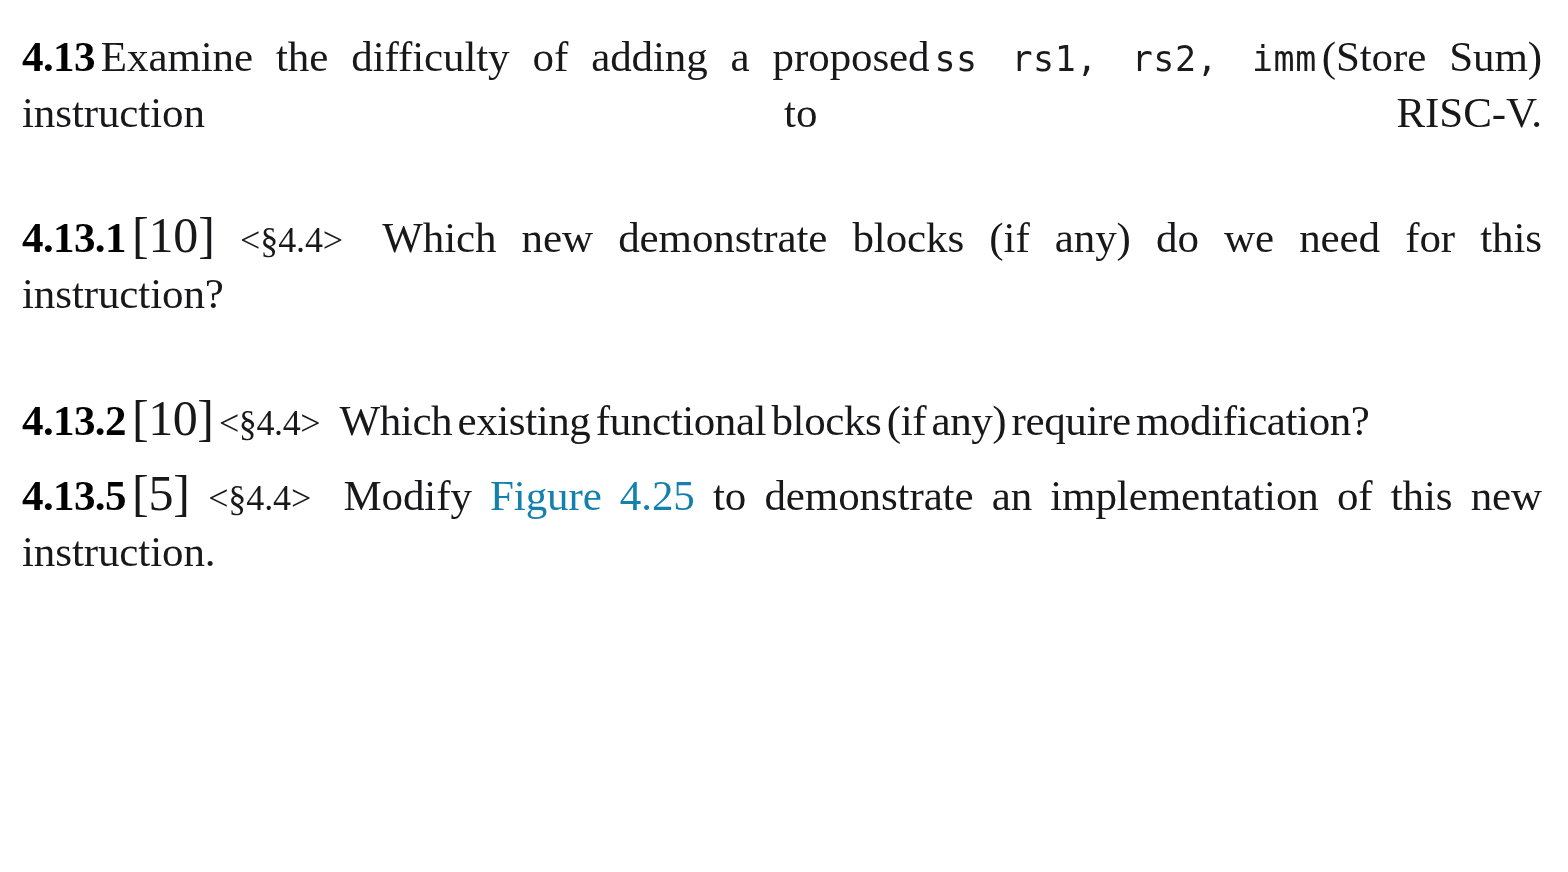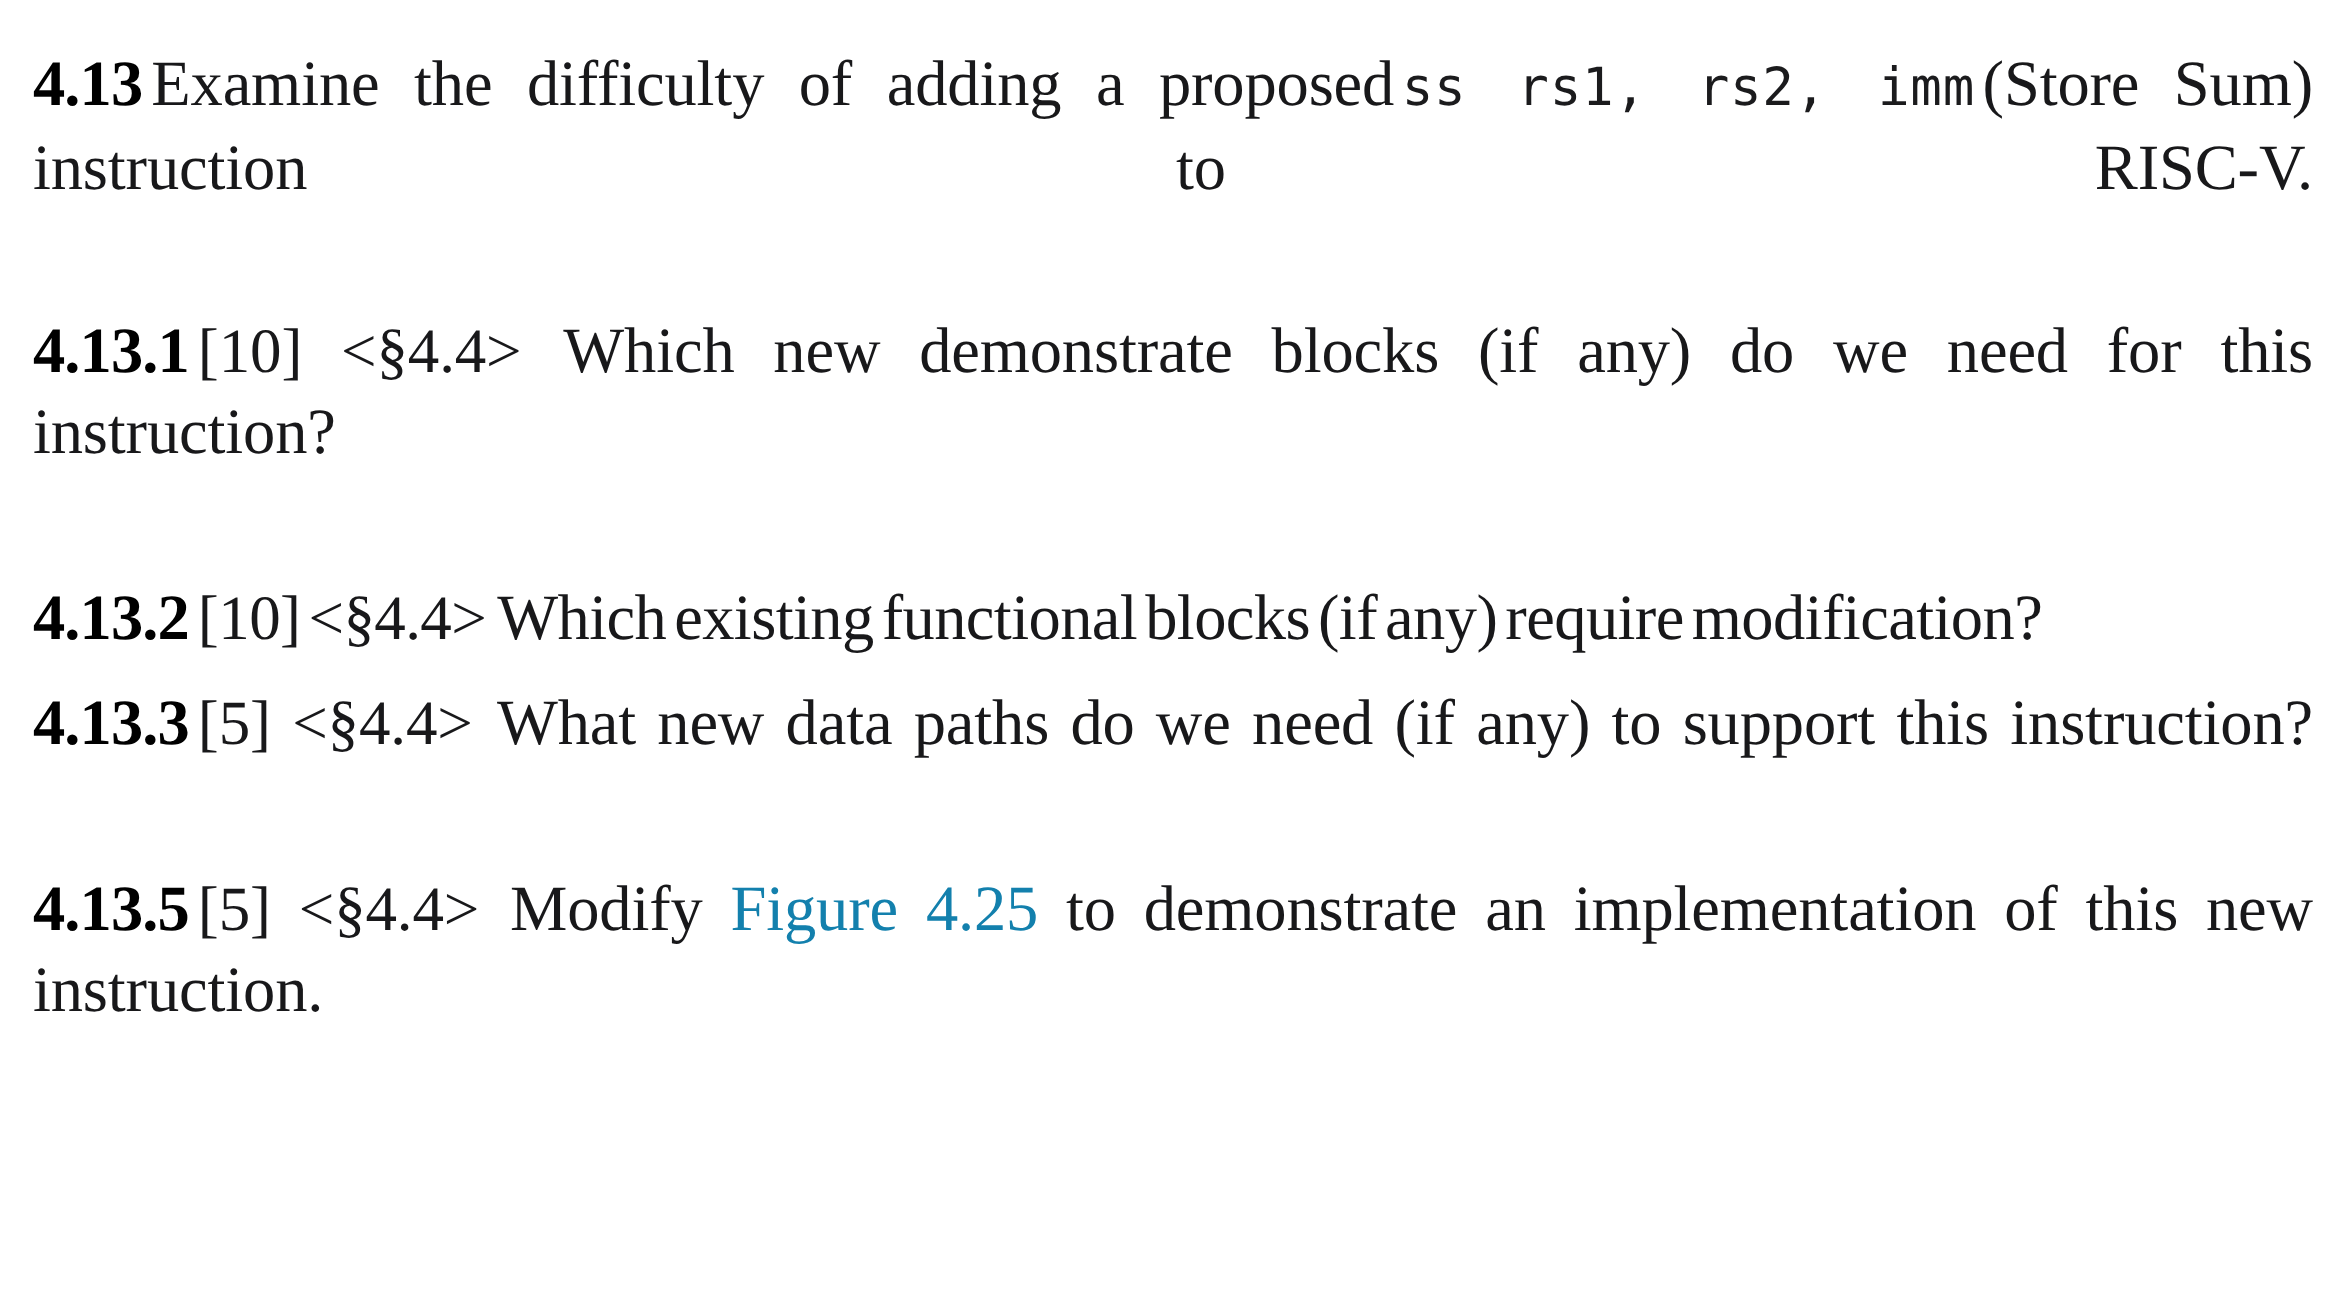--- a/index.html
+++ b/index.html
@@ -48,26 +48,26 @@
 
   .num {
     font-weight: bold;
     font-size: 43px;
     letter-spacing: -0.6px;
     color: #000000;
     margin-right: 6px;
   }
 
   .points {
-    font-size: 42px;
+    font-size: 50px;
   }
 
   .section-ref {
-    font-size: 42px;
-    margin-right: 2px;
+    font-size: 36px;
+    margin-right: 14px;
   }
 
   .code-inline {
     font-family: "DejaVu Sans Mono", "Liberation Mono", monospace;
     font-size: 35px;
     letter-spacing: 0.5px;
     color: #1b1b1d;
     white-space: pre;
     padding: 0 5px;
   }
@@ -99,22 +99,19 @@
 
 
   <div class="exercise-block">
     <p class="para"><span class="num">4.13.1</span><span class="points">[10]</span>&nbsp;<span class="section-ref">&lt;§4.4&gt;</span>&nbsp;<span>Which new demonstrate blocks (if any) do we need for this instruction?</span></p>
   </div>
 
   <div class="exercise-block">
     <p class="para tight"><span class="num">4.13.2</span><span class="points">[10]</span>&nbsp;<span class="section-ref">&lt;§4.4&gt;</span>&nbsp;<span>Which existing functional blocks (if any) require modification?</span></p>
   </div>
 
-  <div class="exercise-block">
-    <p class="para"><span class="num">4.13.3</span><span class="points">[5]</span>&nbsp;<span class="section-ref">&lt;§4.4&gt;</span>&nbsp;<span>What new data paths do we need (if any) to support this instruction?</span></p>
-  </div>
 
 
   <div class="exercise-block">
     <p class="para"><span class="num">4.13.5</span><span class="points">[5]</span>&nbsp;<span class="section-ref">&lt;§4.4&gt;</span>&nbsp;<span>Modify</span>&nbsp;<a class="link" href="#">Figure 4.25</a>&nbsp;<span>to demonstrate an implementation of this new instruction.</span></p>
   </div>
 
 </div>
 
 </body></html>

